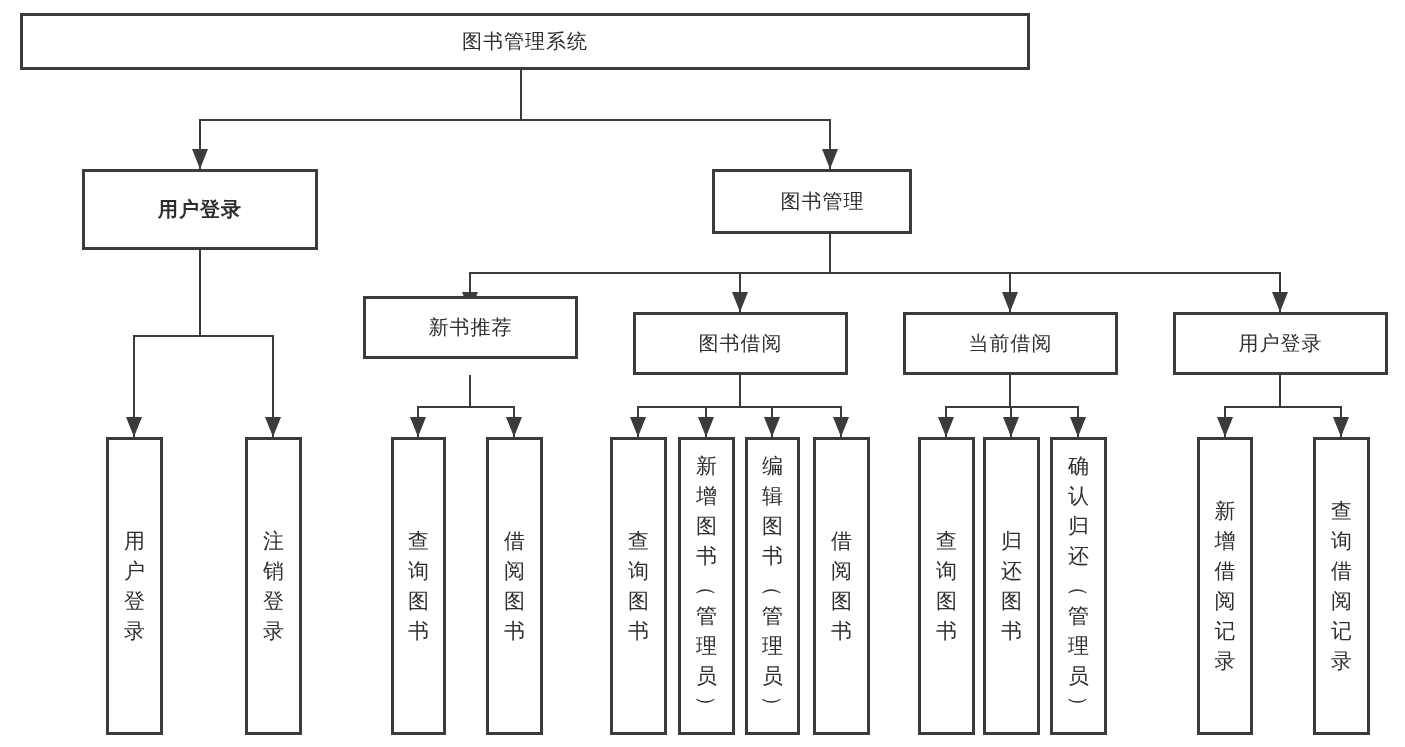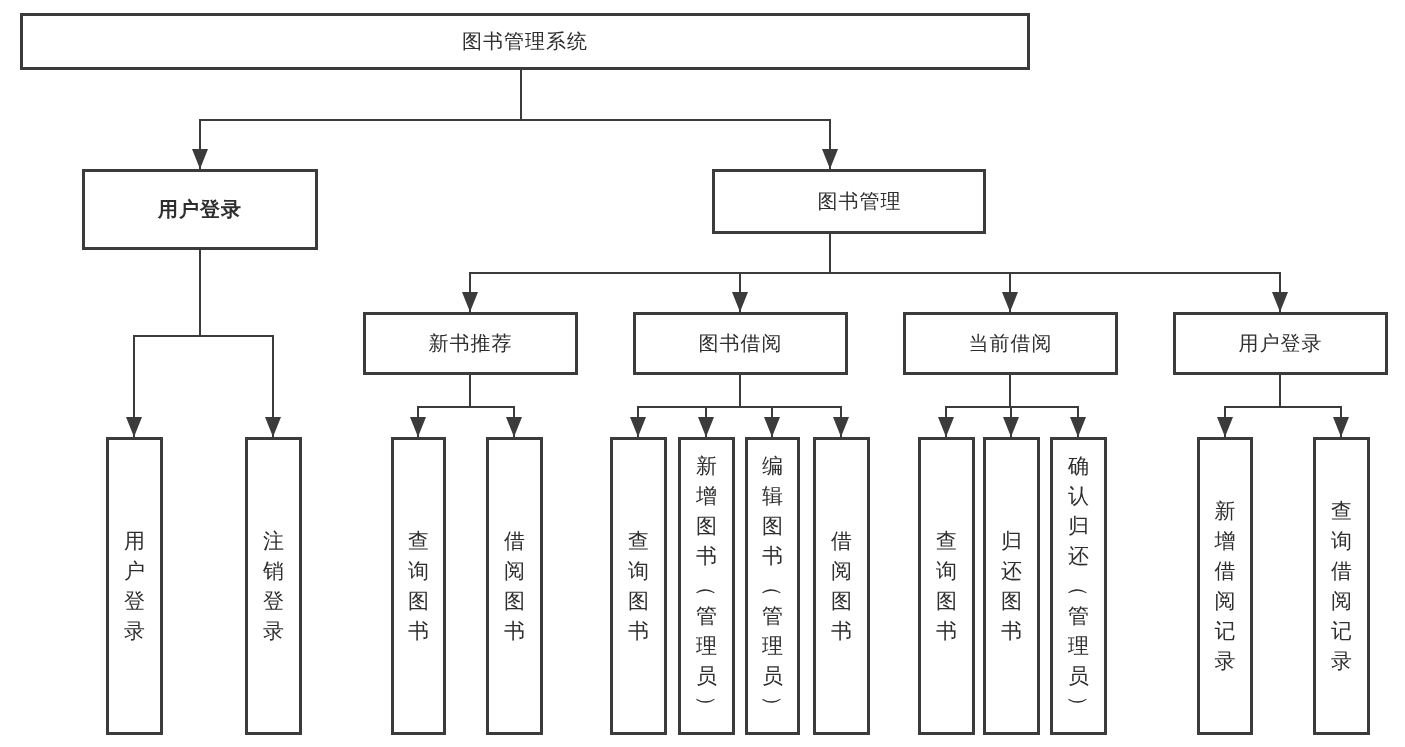--- a/index.html
+++ b/index.html
@@ -127,24 +127,24 @@
     <div class="arrow" style="left: 1003px; top: 417px;"></div>
     <div class="arrow" style="left: 1070px; top: 417px;"></div>
     <div class="arrow" style="left: 1217px; top: 417px;"></div>
     <div class="arrow" style="left: 1333px; top: 417px;"></div>
     <div class="node horiz" style="left: 20px; top: 13px; width: 1010px; height: 57px;">
       <span class="hlabel">图书管理系统</span>
     </div>
     <div class="node horiz" style="left: 82px; top: 169px; width: 236px; height: 81px; font-weight: bold;">
       <span class="hlabel">用户登录</span>
     </div>
-    <div class="node horiz" style="left: 712px; top: 169px; width: 274px; height: 65px; padding-left: 21px;">
+    <div class="node horiz" style="left: 712px; top: 169px; width: 200px; height: 65px; padding-left: 21px;">
       <span class="hlabel">图书管理</span>
     </div>
-    <div class="node horiz" style="left: 363px; top: 312px; width: 215px; height: 63px;">
+    <div class="node horiz" style="left: 363px; top: 296px; width: 215px; height: 63px;">
       <span class="hlabel">新书推荐</span>
     </div>
     <div class="node horiz" style="left: 633px; top: 312px; width: 215px; height: 63px;">
       <span class="hlabel">图书借阅</span>
     </div>
     <div class="node horiz" style="left: 903px; top: 312px; width: 215px; height: 63px;">
       <span class="hlabel">当前借阅</span>
     </div>
     <div class="node horiz" style="left: 1173px; top: 312px; width: 215px; height: 63px;">
       <span class="hlabel">用户登录</span>

